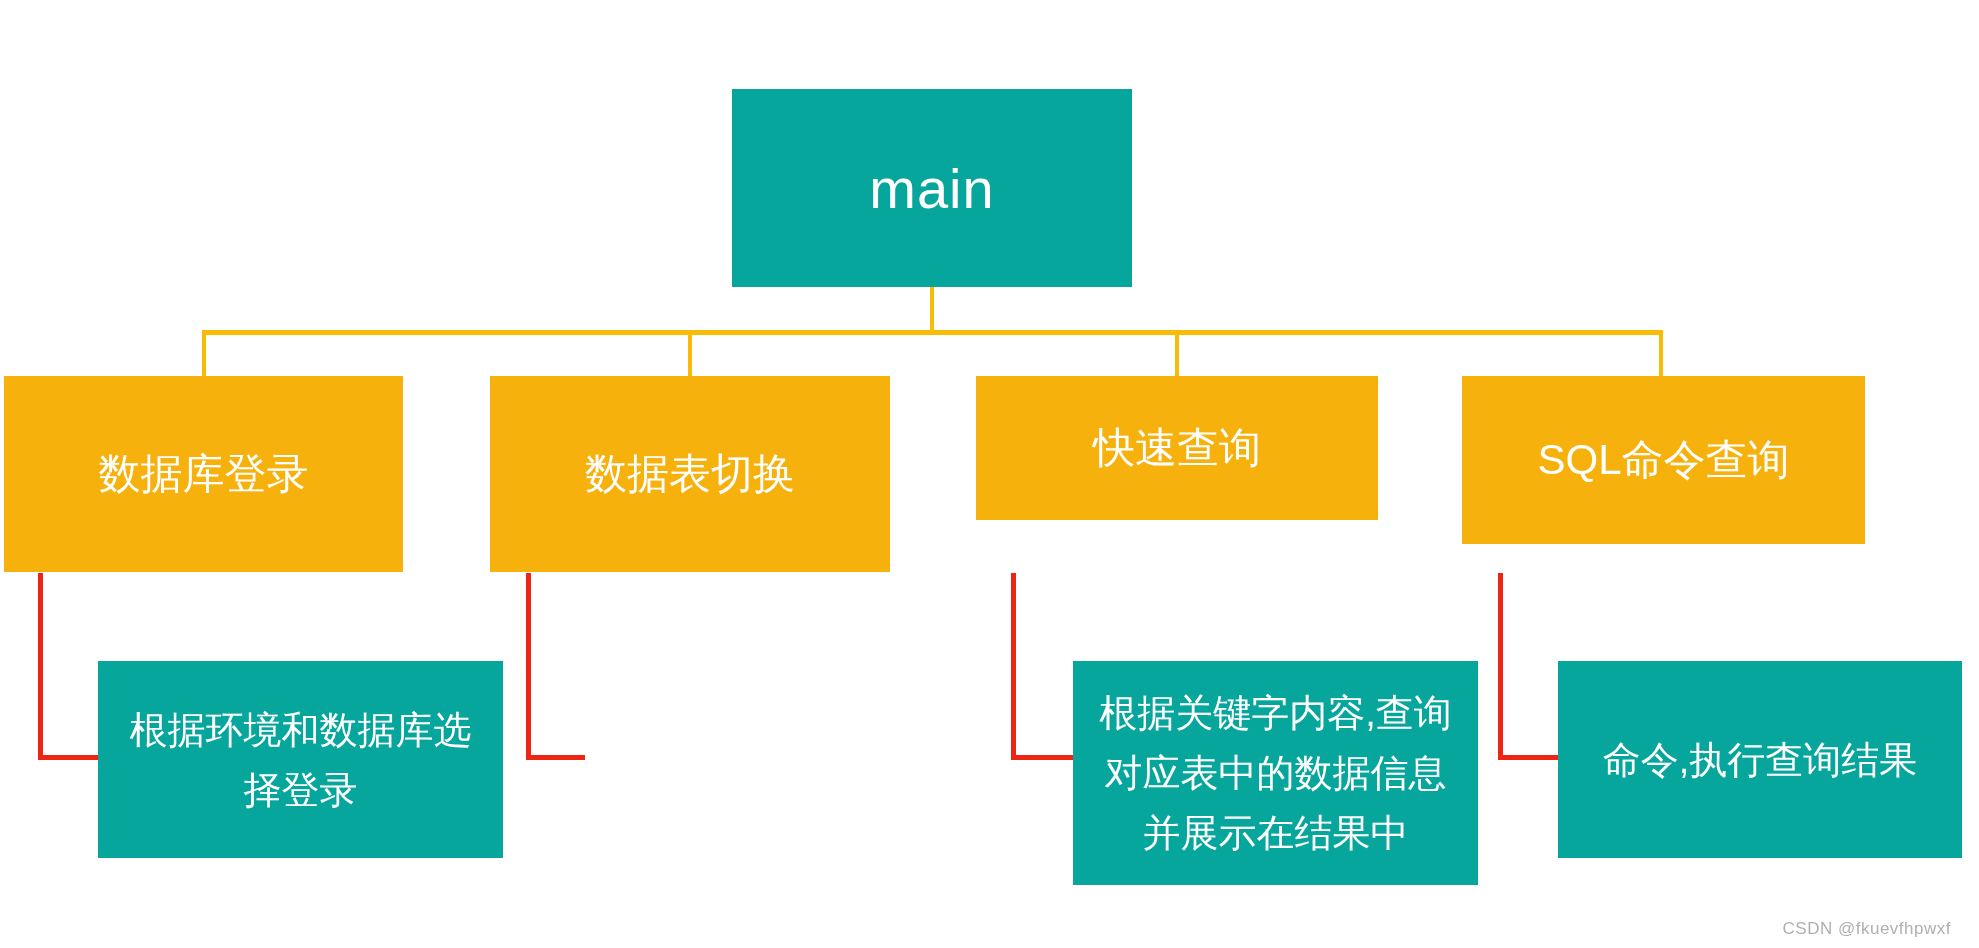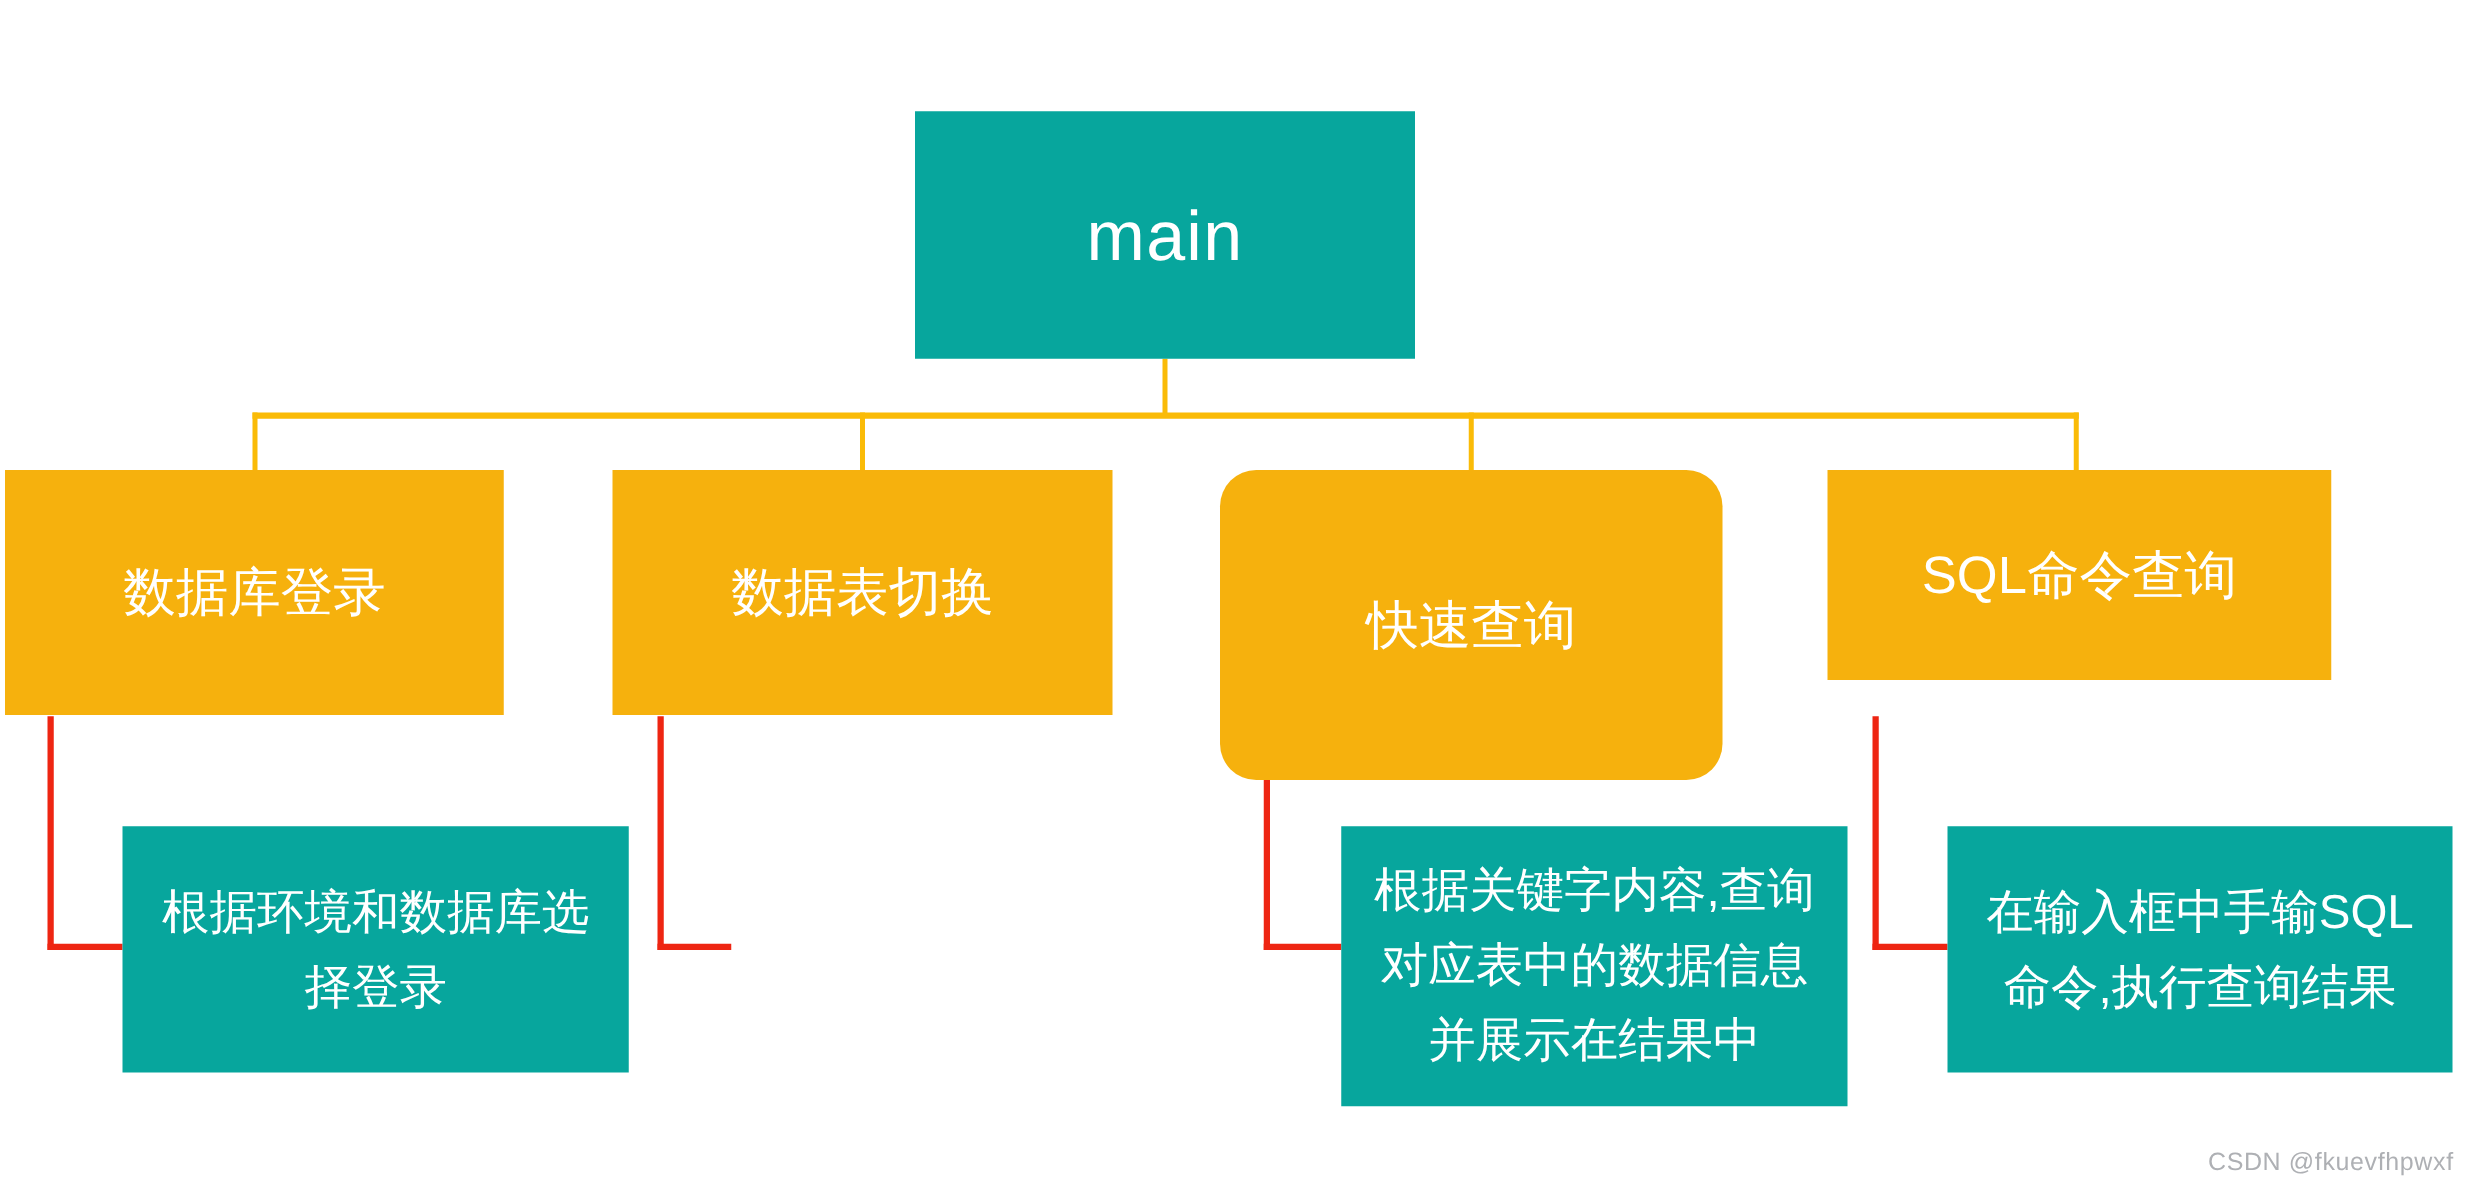--- a/index.html
+++ b/index.html
@@ -45,22 +45,22 @@
   .node-desc {
     background: var(--teal, #07A69D);
     font-size: 38px;
     line-height: 60px;
   }
   .desc-line { display: block; white-space: nowrap; }
 
   .watermark {
     position: absolute;
     top: 919px;
-    right: 16px;
-    font-size: 20px;
+    right: 28px;
+    font-size: 17px;
     color: var(--watermark-gray, #AEB0B4);
     letter-spacing: 0.5px;
   }
 </style>
 </head>
 <body>
 
 <div class="canvas">
 
   <div class="yline v" style="left:930px; top:287px; height:44px;"></div>
@@ -85,36 +85,35 @@
   <div class="node node-main" style="left:732px; top:89px; width:400px; height:198px;">
     <span>main</span>
   </div>
 
   <div class="node node-branch" style="left:4px; top:376px; width:399px; height:196px;">
     <span>数据库登录</span>
   </div>
   <div class="node node-branch" style="left:490px; top:376px; width:400px; height:196px;">
     <span>数据表切换</span>
   </div>
-  <div class="node node-branch" style="left:976px; top:376px; width:402px; height:248px;border-radius:29px;">
+  <div class="node node-branch" style="left:976px; top:376px; width:402px; height:144px;">
     <span>快速查询</span>
   </div>
   <div class="node node-branch" style="left:1462px; top:376px; width:403px; height:168px;">
     <span>SQL命令查询</span>
   </div>
 
   <div class="node node-desc" style="left:98px; top:661px; width:405px; height:197px;">
     <span class="desc-line">根据环境和数据库选</span>
     <span class="desc-line">择登录</span>
   </div>
   <div class="node node-desc" style="left:1073px; top:661px; width:405px; height:224px;">
     <span class="desc-line">根据关键字内容,查询</span>
     <span class="desc-line">对应表中的数据信息</span>
     <span class="desc-line">并展示在结果中</span>
   </div>
   <div class="node node-desc" style="left:1558px; top:661px; width:404px; height:197px;">
-    <span class="desc-line">在输入框中手输SQL</span>
     <span class="desc-line">命令,执行查询结果</span>
   </div>
 
   <div class="watermark">CSDN @fkuevfhpwxf</div>
 
 </div>
 
 </body></html>

